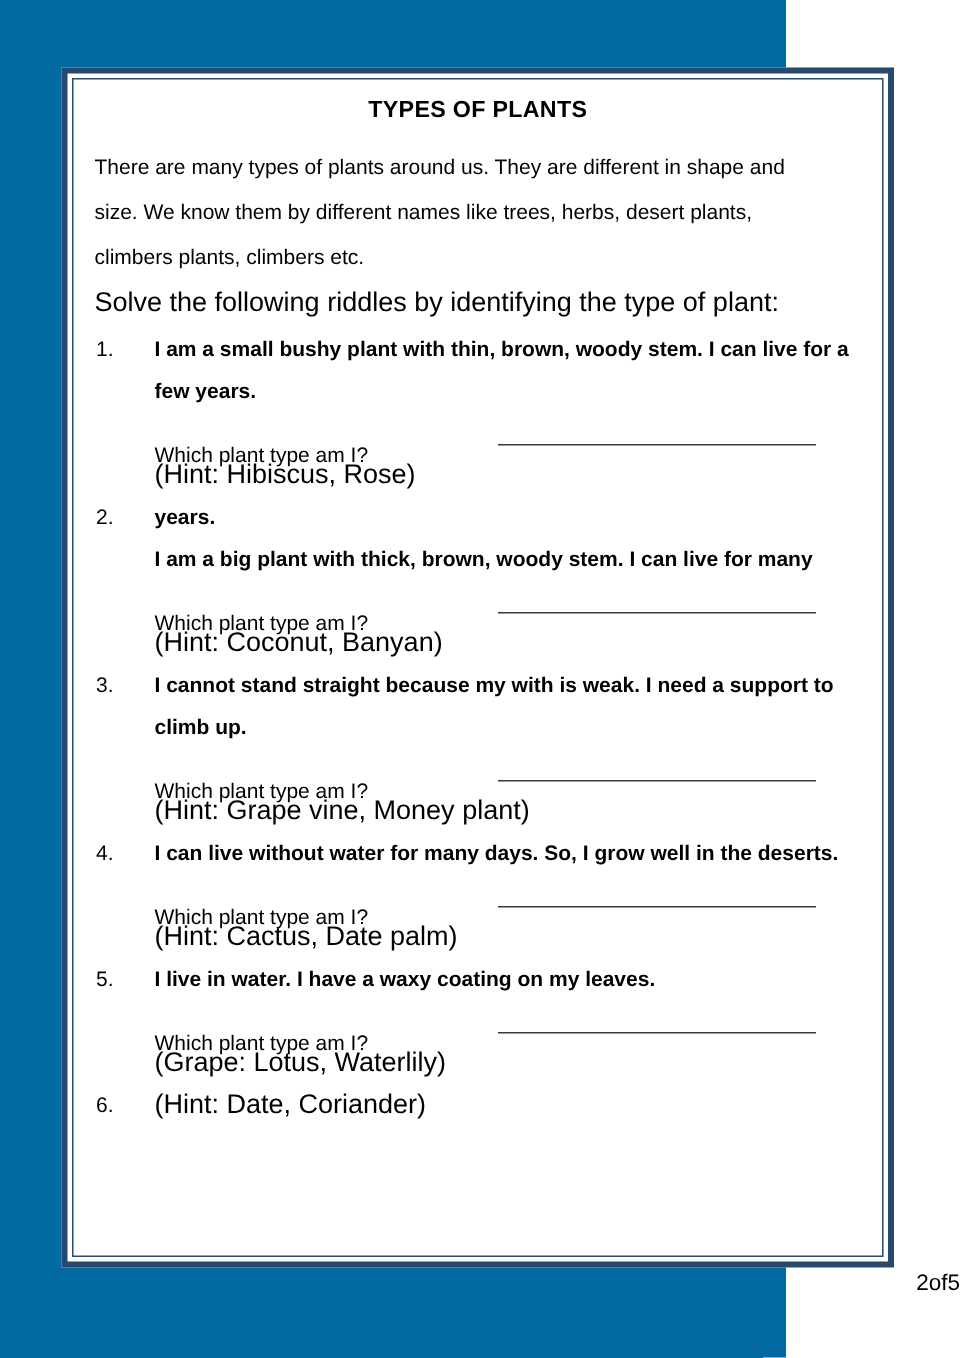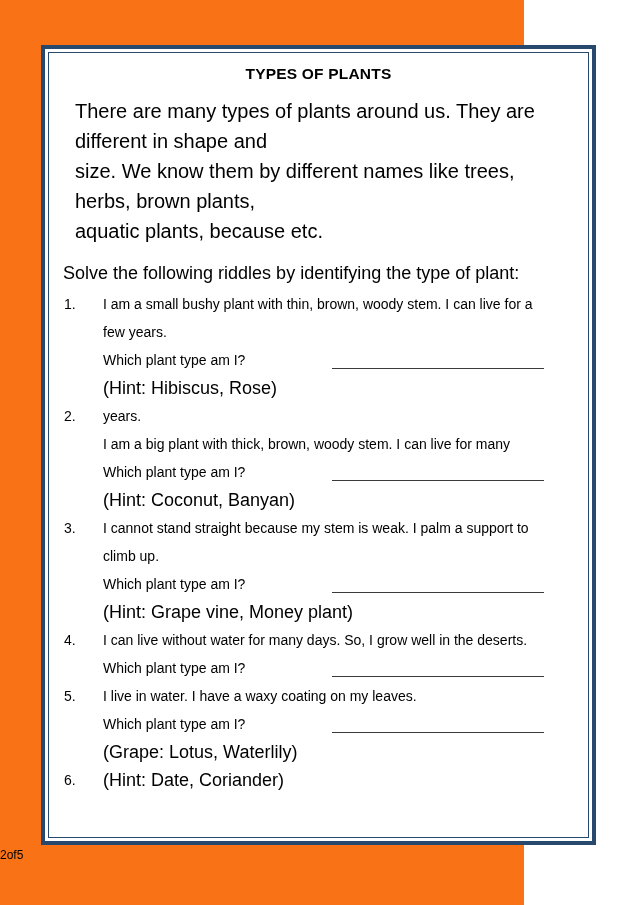--- a/index.html
+++ b/index.html
@@ -14,21 +14,21 @@
     color: #000000;
     overflow: hidden;
   }
 
   .page {
     position: absolute;
     left: 0;
     top: 0;
     width: 524px;
     height: 905px;
-    background: #f97316;
+    background: #0369a1;
   }
 
   
   .sheet-frame {
     position: absolute;
     left: 41px;
     top: 45px;
     width: 555px;
     height: 800px;
     border: 4px solid #27496d;
@@ -60,23 +60,23 @@
   .worksheet-title {
     text-align: center;
     font-size: 15.5px;
     font-weight: bold;
     letter-spacing: 0.2px;
     margin: 0 0 12px 0;
     line-height: 20px;
   }
 
   .intro {
-    font-size: 20px;
+    font-size: 14px;
     line-height: 30px;
-    margin: 12px;
+    margin: 0;
   }
   .intro-line { display: block; }
 
   .prompt {
     font-size: 18px;
     line-height: 30px;
     margin: 0 0 2px 0;
   }
 
   .riddle-list {
@@ -95,71 +95,71 @@
     top: 0;
     width: 26px;
     font-size: 14px;
     line-height: 28px;
   }
   .riddle-text {
     font-size: 14px;
     line-height: 28px;
     display: block;
   }
-  .riddle-line { display: block; }
+  .riddle-line { display: block; font-weight: bold; }
 
   .answer-row {
     display: block;
     position: relative;
     height: 28px;
     line-height: 28px;
     font-size: 14px;
   }
-  .answer-q { display: inline-block; }
+  .answer-q { display: inline-block; margin-top: 15px; }
   .answer-blank {
     position: absolute;
     left: 229px;
     bottom: 5px;
     width: 212px;
     border-bottom: 1.4px solid #3a3a3a;
     height: 1px;
   }
 
   .hint {
     display: block;
     font-size: 18px;
     line-height: 28px;
   }
 
   .page-footer {
     position: absolute;
     left: 0;
     top: 849px;
     width: 640px;
-    text-align: left;
-    font-size: 12px;
+    text-align: right;
+    font-size: 15px;
     line-height: 13px;
     color: #000000;
   }
 </style>
 </head>
 <body>
 
 <div class="page">
 
   <div class="sheet-frame">
     <div class="sheet-frame-inner">
       <div class="sheet-body">
 
         <div class="worksheet-title">TYPES OF PLANTS</div>
 
         <div class="intro">
           <span class="intro-line">There are many types of plants around us. They are different in shape and</span>
-          <span class="intro-line">size. We know them by different names like trees, herbs, brown plants,</span>
-          <span class="intro-line">aquatic plants, because etc.</span>
+          <span class="intro-line">size. We know them by different names like trees, herbs, desert plants,</span>
+          <span class="intro-line">climbers plants, climbers etc.</span>
         </div>
 
         <div class="prompt">Solve the following riddles by identifying the type of plant:</div>
 
         <ol class="riddle-list">
 
           <li class="riddle">
             <span class="riddle-num">1.</span>
             <span class="riddle-text">
               <span class="riddle-line">I am a small bushy plant with thin, brown, woody stem. I can live for a</span>
@@ -181,39 +181,40 @@
             <span class="answer-row">
               <span class="answer-q">Which plant type am I?</span>
               <span class="answer-blank"></span>
             </span>
             <span class="hint">(Hint: Coconut, Banyan)</span>
           </li>
 
           <li class="riddle">
             <span class="riddle-num">3.</span>
             <span class="riddle-text">
-              <span class="riddle-line">I cannot stand straight because my stem is weak. I palm a support to</span>
+              <span class="riddle-line">I cannot stand straight because my with is weak. I need a support to</span>
               <span class="riddle-line">climb up.</span>
             </span>
             <span class="answer-row">
               <span class="answer-q">Which plant type am I?</span>
               <span class="answer-blank"></span>
             </span>
             <span class="hint">(Hint: Grape vine, Money plant)</span>
           </li>
 
           <li class="riddle">
             <span class="riddle-num">4.</span>
             <span class="riddle-text">
               <span class="riddle-line">I can live without water for many days. So, I grow well in the deserts.</span>
             </span>
             <span class="answer-row">
               <span class="answer-q">Which plant type am I?</span>
               <span class="answer-blank"></span>
             </span>
+            <span class="hint">(Hint: Cactus, Date palm)</span>
           </li>
 
           <li class="riddle">
             <span class="riddle-num">5.</span>
             <span class="riddle-text">
               <span class="riddle-line">I live in water. I have a waxy coating on my leaves.</span>
             </span>
             <span class="answer-row">
               <span class="answer-q">Which plant type am I?</span>
               <span class="answer-blank"></span>

